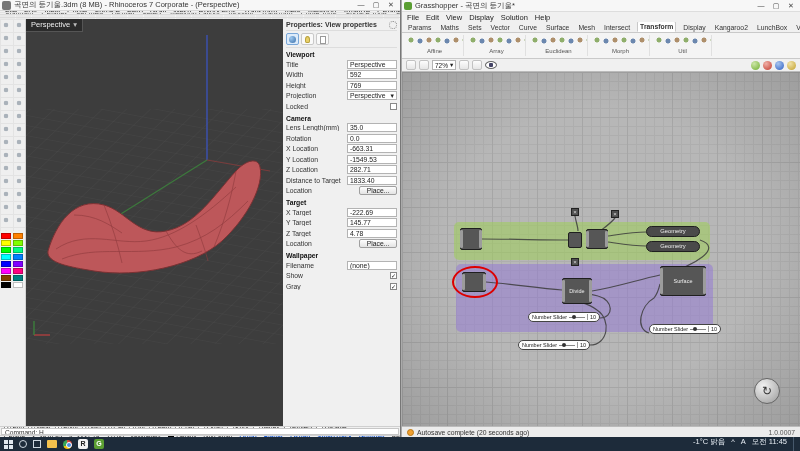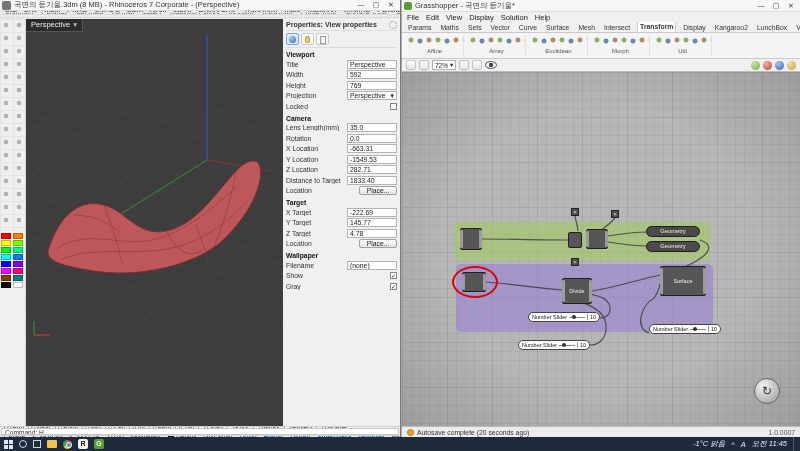--- a/index.html
+++ b/index.html
@@ -99,21 +99,21 @@
   #taskbar{position:absolute;left:0;top:437px;width:800px;height:14px;background:#1d2b3a;display:flex;align-items:center;gap:6px;padding:0 4px;color:#e8eef4;font-size:7.5px;}
   .tb-start{display:grid;grid-template-columns:4px 4px;grid-gap:1px;}
   .tb-start i{width:4px;height:4px;background:#dfe7ee;}
   .tb-circ{width:8px;height:8px;border:1.3px solid #cfd8e0;border-radius:50%;}
   .tb-sq{width:8px;height:8px;border:1.3px solid #cfd8e0;}
   .tb-folder{width:10px;height:8px;background:#f3c14d;border-radius:1px;}
   .tb-chrome{width:9px;height:9px;border-radius:50%;background:conic-gradient(#d9483b 0 33%,#f4c20d 33% 66%,#3aa757 66% 100%);position:relative;}
   .tb-chrome::after{content:"";position:absolute;left:2.5px;top:2.5px;width:4px;height:4px;border-radius:50%;background:#4a90e2;border:1px solid #fff;}
   .tb-rhino{width:10px;height:10px;background:#f2f2f2;border-radius:2px;color:#222;font-size:7px;line-height:10px;text-align:center;font-weight:bold;}
   .tb-gh{width:10px;height:10px;background:#5a9e32;border-radius:2px;color:#fff;font-size:7px;line-height:10px;text-align:center;font-weight:bold;}
-  .tb-right{margin-left:auto;display:flex;align-items:center;gap:6px;font-style:italic;}
+  .tb-right{margin-left:auto;display:flex;align-items:flex-start;gap:6px;}
   .tb-sliver{width:3px;height:14px;border-left:1px solid #46586b;}
 </style>
 </head>
 <body>
 
 <div id="desktop">
 
   <section id="rhino">
     <div class="r-title">
       <span class="appicon"></span>

